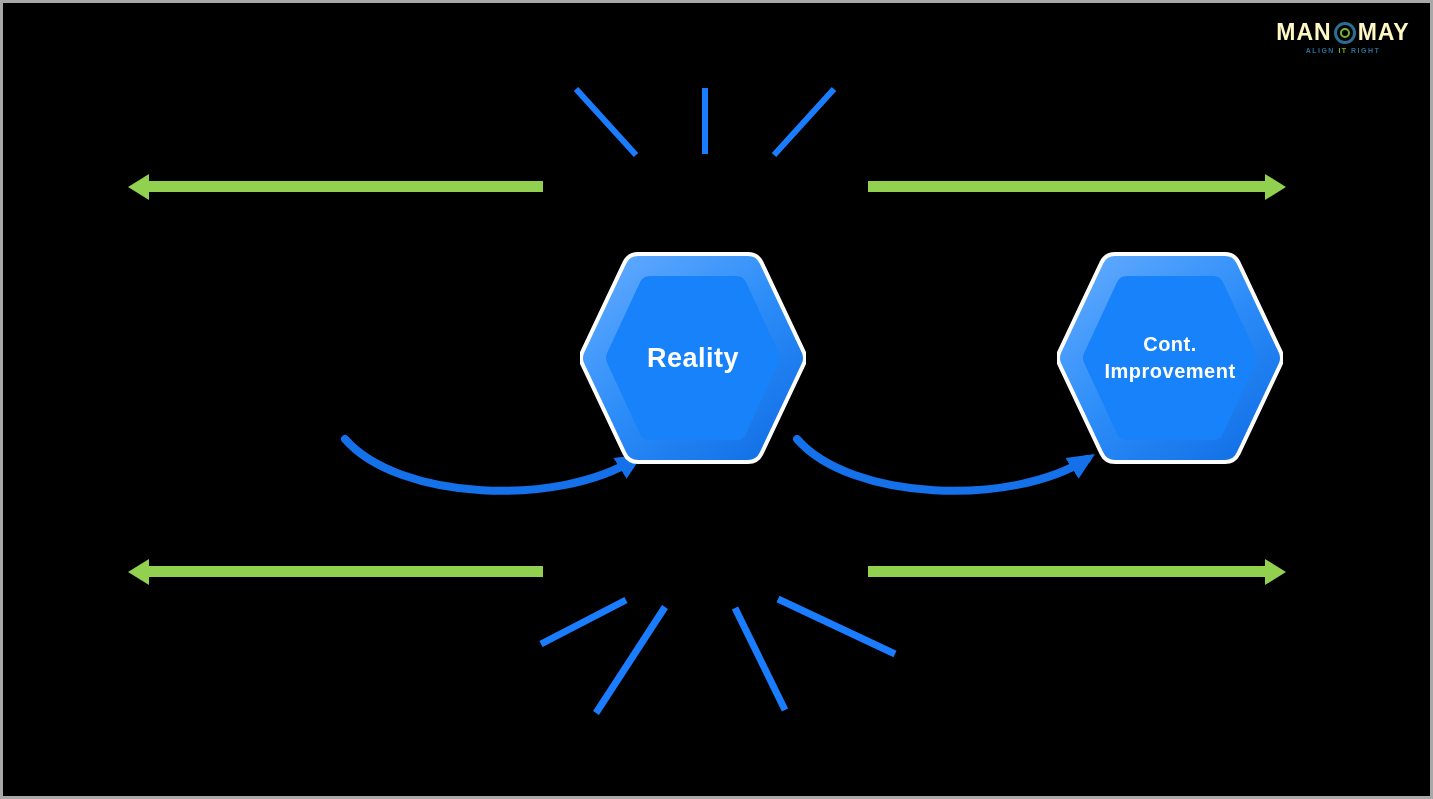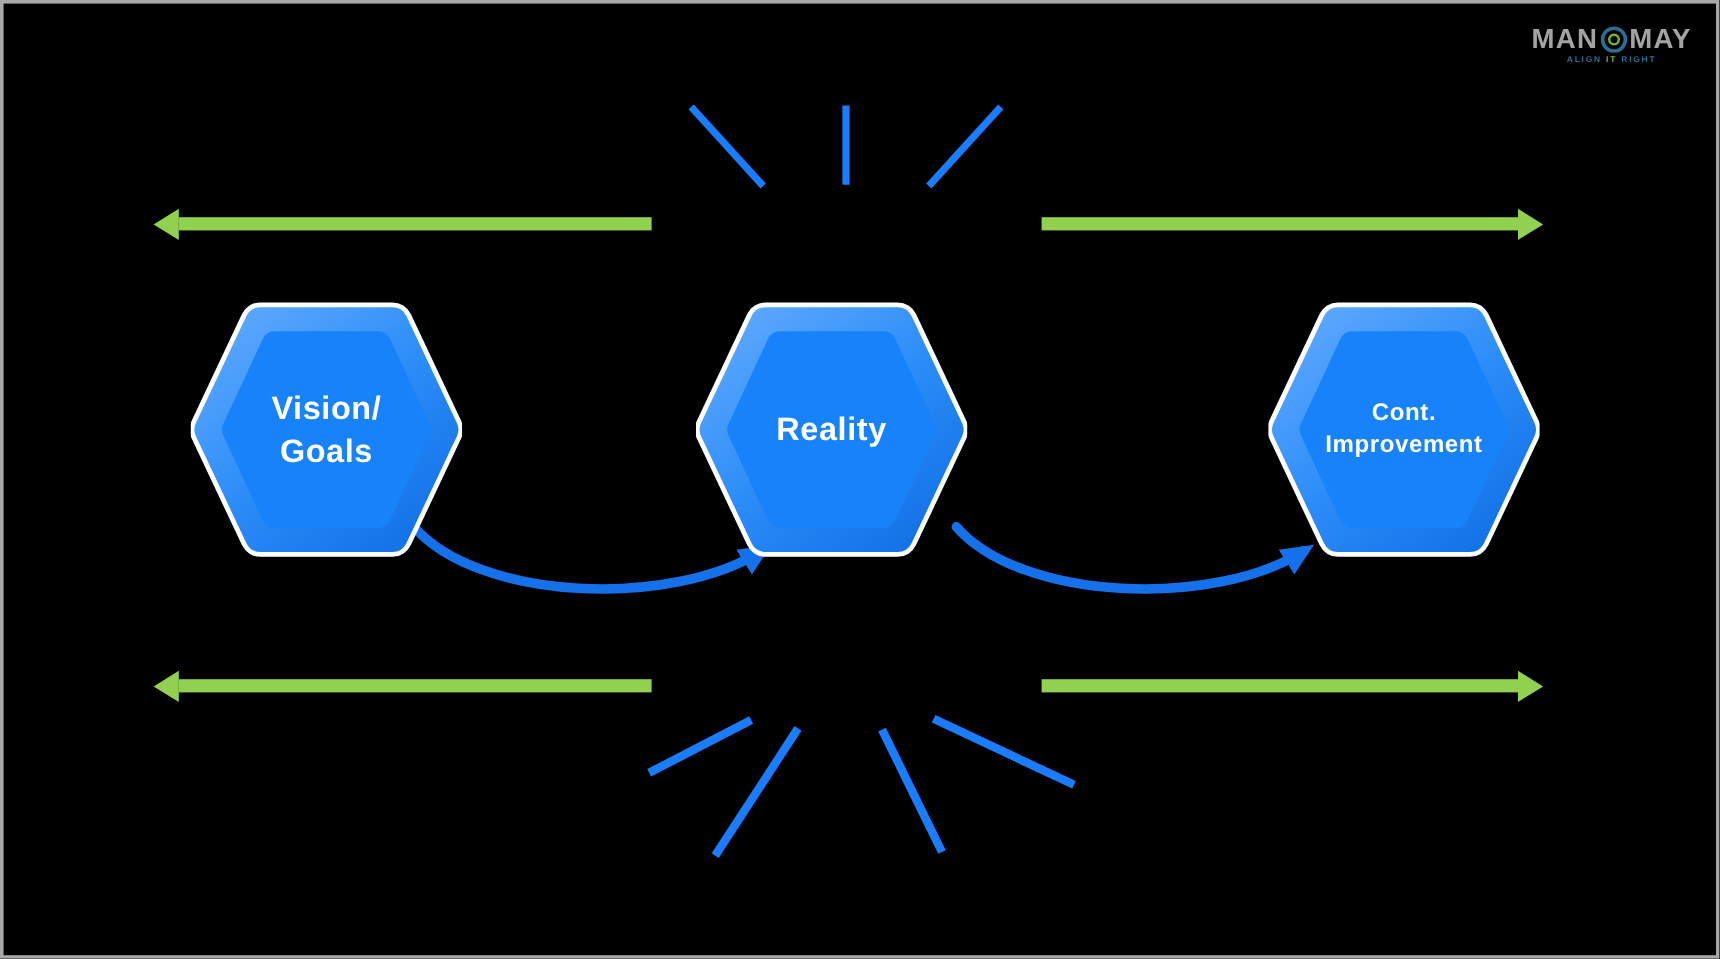--- a/index.html
+++ b/index.html
@@ -11,21 +11,21 @@
     overflow:hidden;
     font-family:"Liberation Sans", sans-serif;
   }
   
   .logo{
     position:absolute; right:12px; top:16px; width:150px;
     display:flex; flex-direction:column; align-items:center;
   }
   .logo-row{
     display:flex; align-items:center; gap:1px;
-    color:#a3a3a3; font-weight:bold; font-size:23px; letter-spacing:1px;
+    color:#fef9c3; font-weight:bold; font-size:23px; letter-spacing:1px;
   }
   .logo-o{
     width:16px;height:16px;border:3px solid #2a6e94;border-radius:50%;
     display:flex;align-items:center;justify-content:center;margin:0 1px;
   }
   .logo-o-inner{
     width:6px;height:6px;border:2px solid #76b82a;border-radius:50%;
   }
   .logo-tagline{
     margin-top:1px; font-size:7px; font-weight:bold; letter-spacing:1.5px;
@@ -116,31 +116,20 @@
       <line x1="623" y1="597" x2="538" y2="641"></line>
       <line x1="662" y1="604" x2="593" y2="710"></line>
       <line x1="732" y1="605" x2="782" y2="707"></line>
       <line x1="775" y1="596" x2="892" y2="651"></line>
     </g>
 
     <path d="M 342 436 C 396 498, 556 504, 632 456" fill="none" stroke="#1571ea" stroke-width="8" stroke-linecap="round" marker-end="url(#curveHead)"></path>
     <path d="M 794 436 C 848 498, 1008 504, 1084 456" fill="none" stroke="#1571ea" stroke-width="8" stroke-linecap="round" marker-end="url(#curveHead)"></path>
   </svg>
 
-  <div class="hex" style="left:156px; top:248px;">
-    <svg width="226" height="214" viewBox="0 0 226 214">
-      <polygon points="16,107 58,18 168,18 210,107 168,196 58,196" fill="#ffffff" stroke="#ffffff" stroke-width="34" stroke-linejoin="round"></polygon>
-      <polygon points="16,107 58,18 168,18 210,107 168,196 58,196" fill="url(#hexGrad)" stroke="url(#hexGrad)" stroke-width="26" stroke-linejoin="round"></polygon>
-      <polygon points="37,107 70,36 156,36 189,107 156,178 70,178" fill="#1882fa" stroke="#1882fa" stroke-width="22" stroke-linejoin="round"></polygon>
-    </svg>
-    <div class="hex-label">
-      <span>Vision/</span>
-      <span>Goals</span>
-    </div>
-  </div>
 
   <div class="hex" style="left:577px; top:248px;">
     <svg width="226" height="214" viewBox="0 0 226 214">
       <polygon points="16,107 58,18 168,18 210,107 168,196 58,196" fill="#ffffff" stroke="#ffffff" stroke-width="34" stroke-linejoin="round"></polygon>
       <polygon points="16,107 58,18 168,18 210,107 168,196 58,196" fill="url(#hexGrad)" stroke="url(#hexGrad)" stroke-width="26" stroke-linejoin="round"></polygon>
       <polygon points="37,107 70,36 156,36 189,107 156,178 70,178" fill="#1882fa" stroke="#1882fa" stroke-width="22" stroke-linejoin="round"></polygon>
     </svg>
     <div class="hex-label">
       <span>Reality</span>
 

